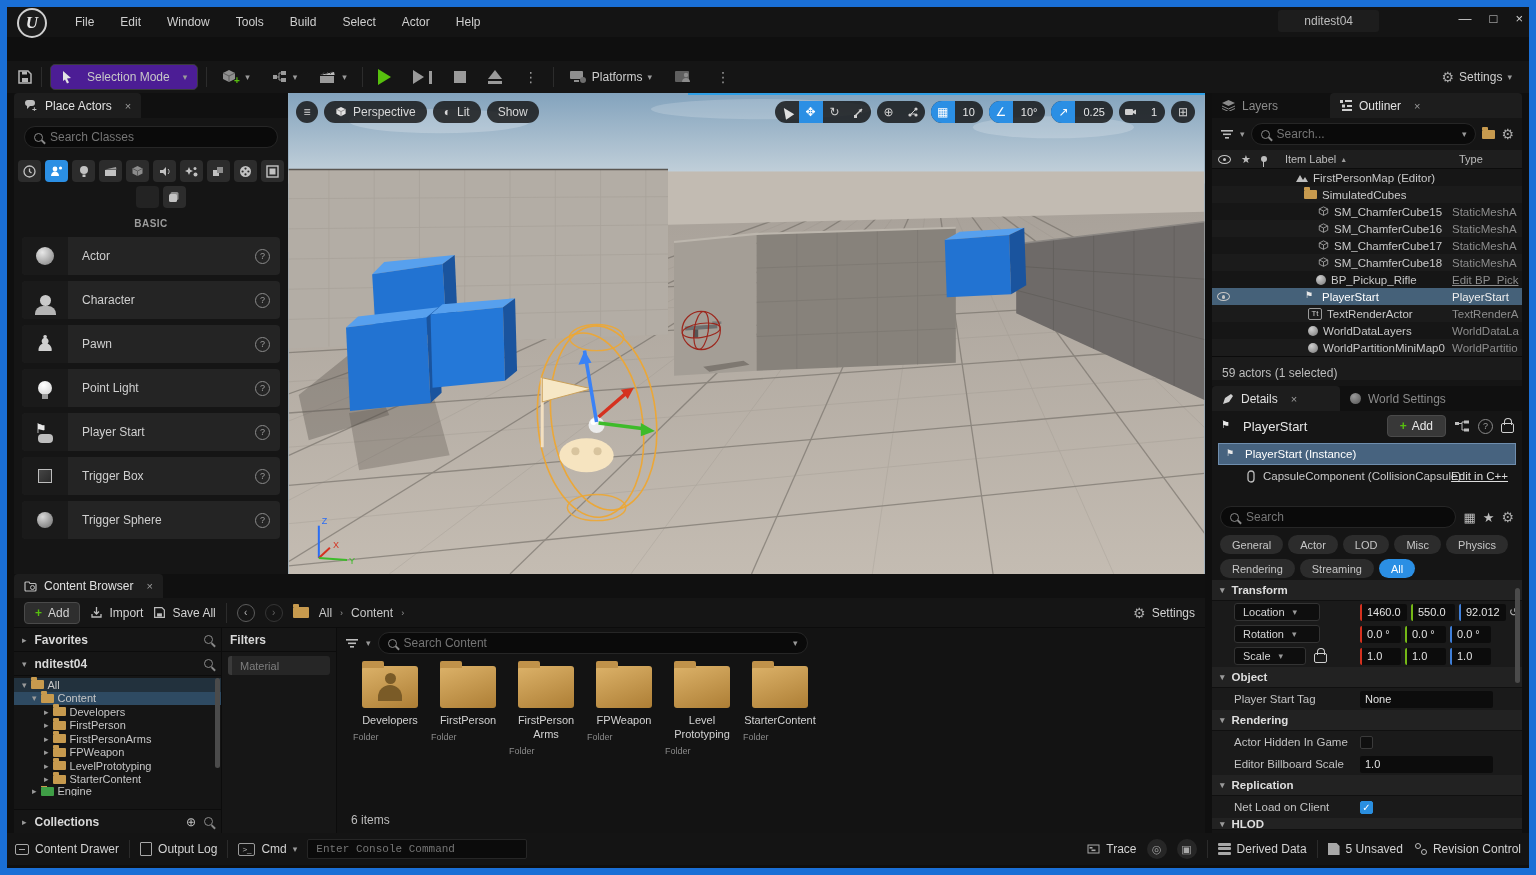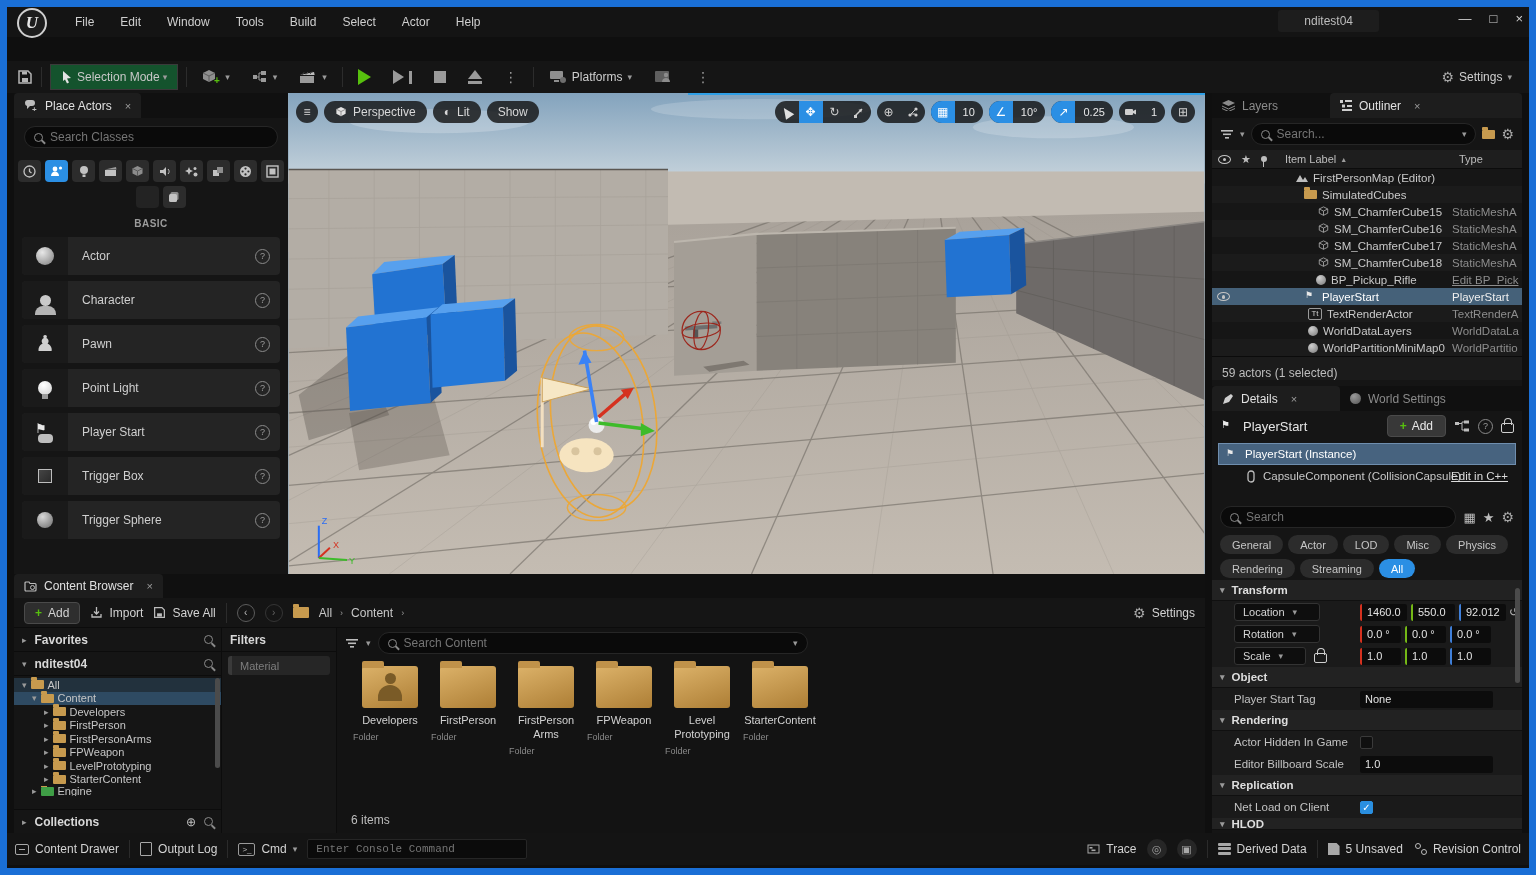--- a/index.html
+++ b/index.html
@@ -16,21 +16,21 @@
   .wintitle{right:150px;top:3px;background:#1d1d1d;border-radius:3px;padding:4px 26px;color:#bdbdbd}
   .winctl{right:6px;top:4px;gap:18px;color:#cfcfcf;font-size:13px}
   
   .tabrow{left:0;top:30px;width:1522px;height:24px;background:#101010}
   .ltab{left:52px;top:0;height:24px;background:#1f1f1f;border-radius:4px 4px 0 0;padding:0 40px 0 10px;gap:7px;color:#dcdcdc}
   .mount{width:0;height:0;border-left:6px solid transparent;border-right:6px solid transparent;border-bottom:9px solid #e8952f}
   
   .toolbar{left:0;top:54px;width:1522px;height:32px;background:#151515;display:flex;align-items:center;gap:8px;padding:0 10px}
   .tbsep{width:1px;height:20px;background:#2c2c2c}
   .tbtn{height:24px;border-radius:3px;padding:0 7px;display:flex;align-items:center;gap:5px;color:#cfcfcf}
-  .selmode{background:#14532d;border:1px solid #3a3a3a;border-radius:0;height:26px;padding:0 10px;gap:3px}
+  .selmode{background:#4c1d95;border:1px solid #3a3a3a;border-radius:5px;height:26px;padding:0 10px;gap:13px}
   .caret{font-size:9px;color:#9a9a9a}
   .play{width:0;height:0;border-top:8px solid transparent;border-bottom:8px solid transparent;border-left:13px solid #57c00e}
   .stop{width:12px;height:12px;background:#9a9a9a}
   .bar{width:3px;height:13px;background:#9a9a9a}
   .triR{width:0;height:0;border-top:7px solid transparent;border-bottom:7px solid transparent;border-left:11px solid #9a9a9a}
   .triU{width:0;height:0;border-left:7px solid transparent;border-right:7px solid transparent;border-bottom:9px solid #9a9a9a}
   .hbar{width:14px;height:3px;background:#9a9a9a;margin-top:2px}
   .kebab{color:#9a9a9a;font-size:14px;letter-spacing:0}
   .gear{color:#a8a8a8;font-size:14px}
   .greenplus{color:#57c00e;font-weight:bold}

